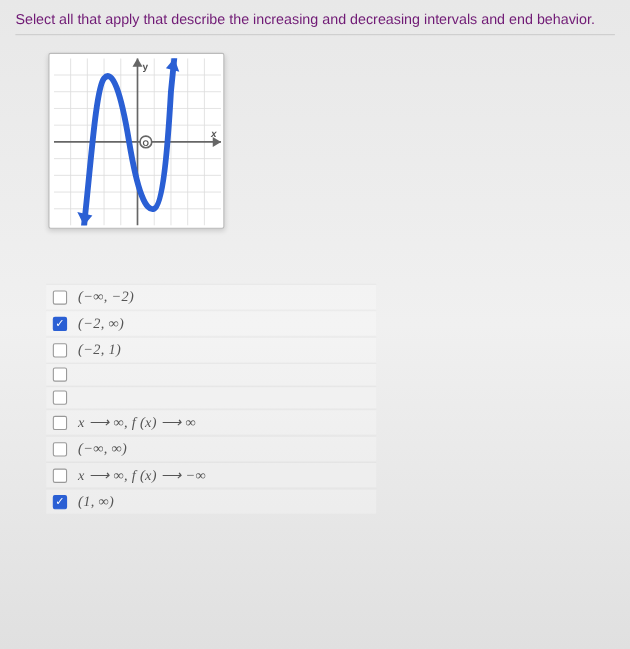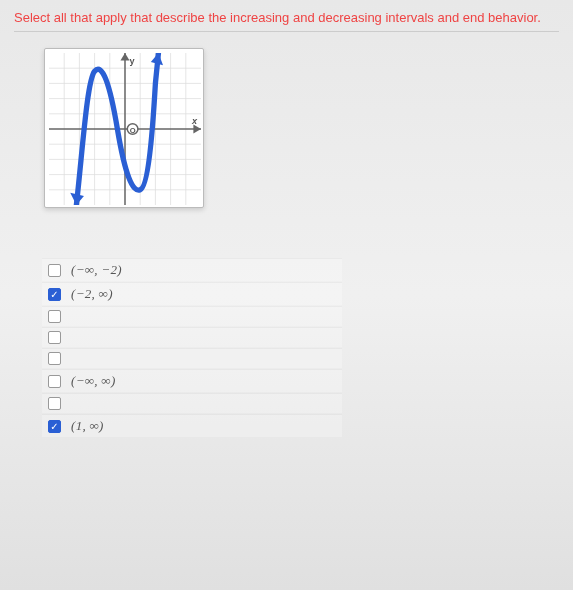--- a/index.html
+++ b/index.html
@@ -7,21 +7,21 @@
       font-family: Arial, Helvetica, sans-serif;
       background: linear-gradient(to bottom, #e8e8e8 0%, #f0f0f0 50%, #e0e0e0 100%);
       width: 573px;
       height: 590px;
       padding: 10px 14px;
       color: #555;
       overflow: hidden;
     }
     .instruction {
       font-size: 13px;
-      color: #ef4444;
+      color: #701a75;
       margin-bottom: 16px;
       padding-bottom: 6px;
       border-bottom: 1px solid #ccc;
     }
     .graph-container {
       margin: 8px 0 20px 30px;
       width: 160px;
       height: 160px;
       background: #fff;
       border: 1px solid #bbb;
@@ -128,31 +128,37 @@
   <div class="option-row">
     <span class="checkbox"></span>
     <span class="option-label">(−∞, −2)</span>
   </div>
   <div class="option-row">
     <span class="checkbox checked">✓</span>
     <span class="option-label">(−2, ∞)</span>
   </div>
   <div class="option-row">
     <span class="checkbox"></span>
+    <span class="option-label">(−2, 1)</span>
   </div>
   <div class="option-row">
     <span class="checkbox"></span>
   </div>
   <div class="option-row">
     <span class="checkbox"></span>
   </div>
   <div class="option-row">
     <span class="checkbox"></span>
+    <span class="option-label">x ⟶ ∞, f (x) ⟶ ∞</span>
+  </div>
+  <div class="option-row">
+    <span class="checkbox"></span>
     <span class="option-label">(−∞, ∞)</span>
   </div>
   <div class="option-row">
     <span class="checkbox"></span>
+    <span class="option-label">x ⟶ ∞, f (x) ⟶ −∞</span>
   </div>
   <div class="option-row">
     <span class="checkbox checked">✓</span>
     <span class="option-label">(1, ∞)</span>
   </div>
 </div>
 
 </body></html>

